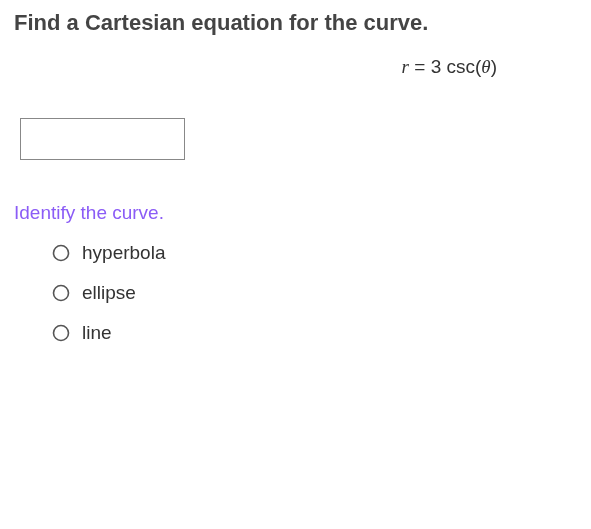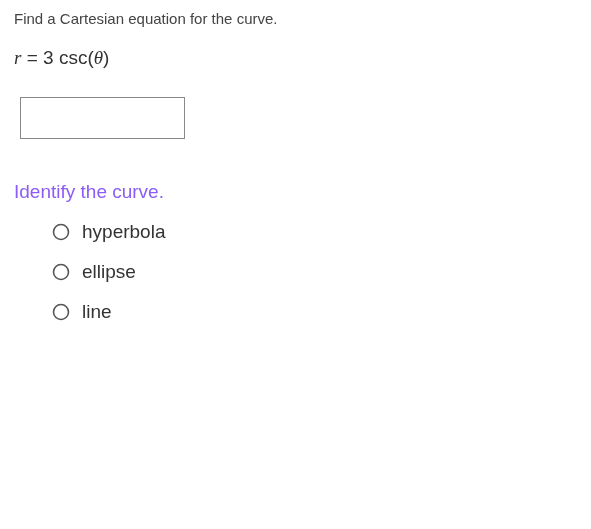--- a/index.html
+++ b/index.html
@@ -12,28 +12,29 @@
     font-size: 19px;
     color: #333;
     background: #fff;
     width: 591px;
     height: 529px;
     padding: 10px 14px;
     position: relative;
   }
   .prompt1 {
     margin-bottom: 20px;
-    font-size: 15px;
+    font-size: 22px;
     color: #444;
+    font-weight: bold;
   }
   .equation {
-    text-align: left;
+    text-align: right;
     font-size: 19px;
     color: #333;
-    margin-bottom: 28px;
+    margin-bottom: 40px;
     padding-right: 80px;
   }
   .equation .ital {
     font-style: italic;
     font-family: Georgia, 'Times New Roman', serif;
   }
   .equation .theta {
     font-style: italic;
     font-family: Georgia, 'Times New Roman', serif;
   }

